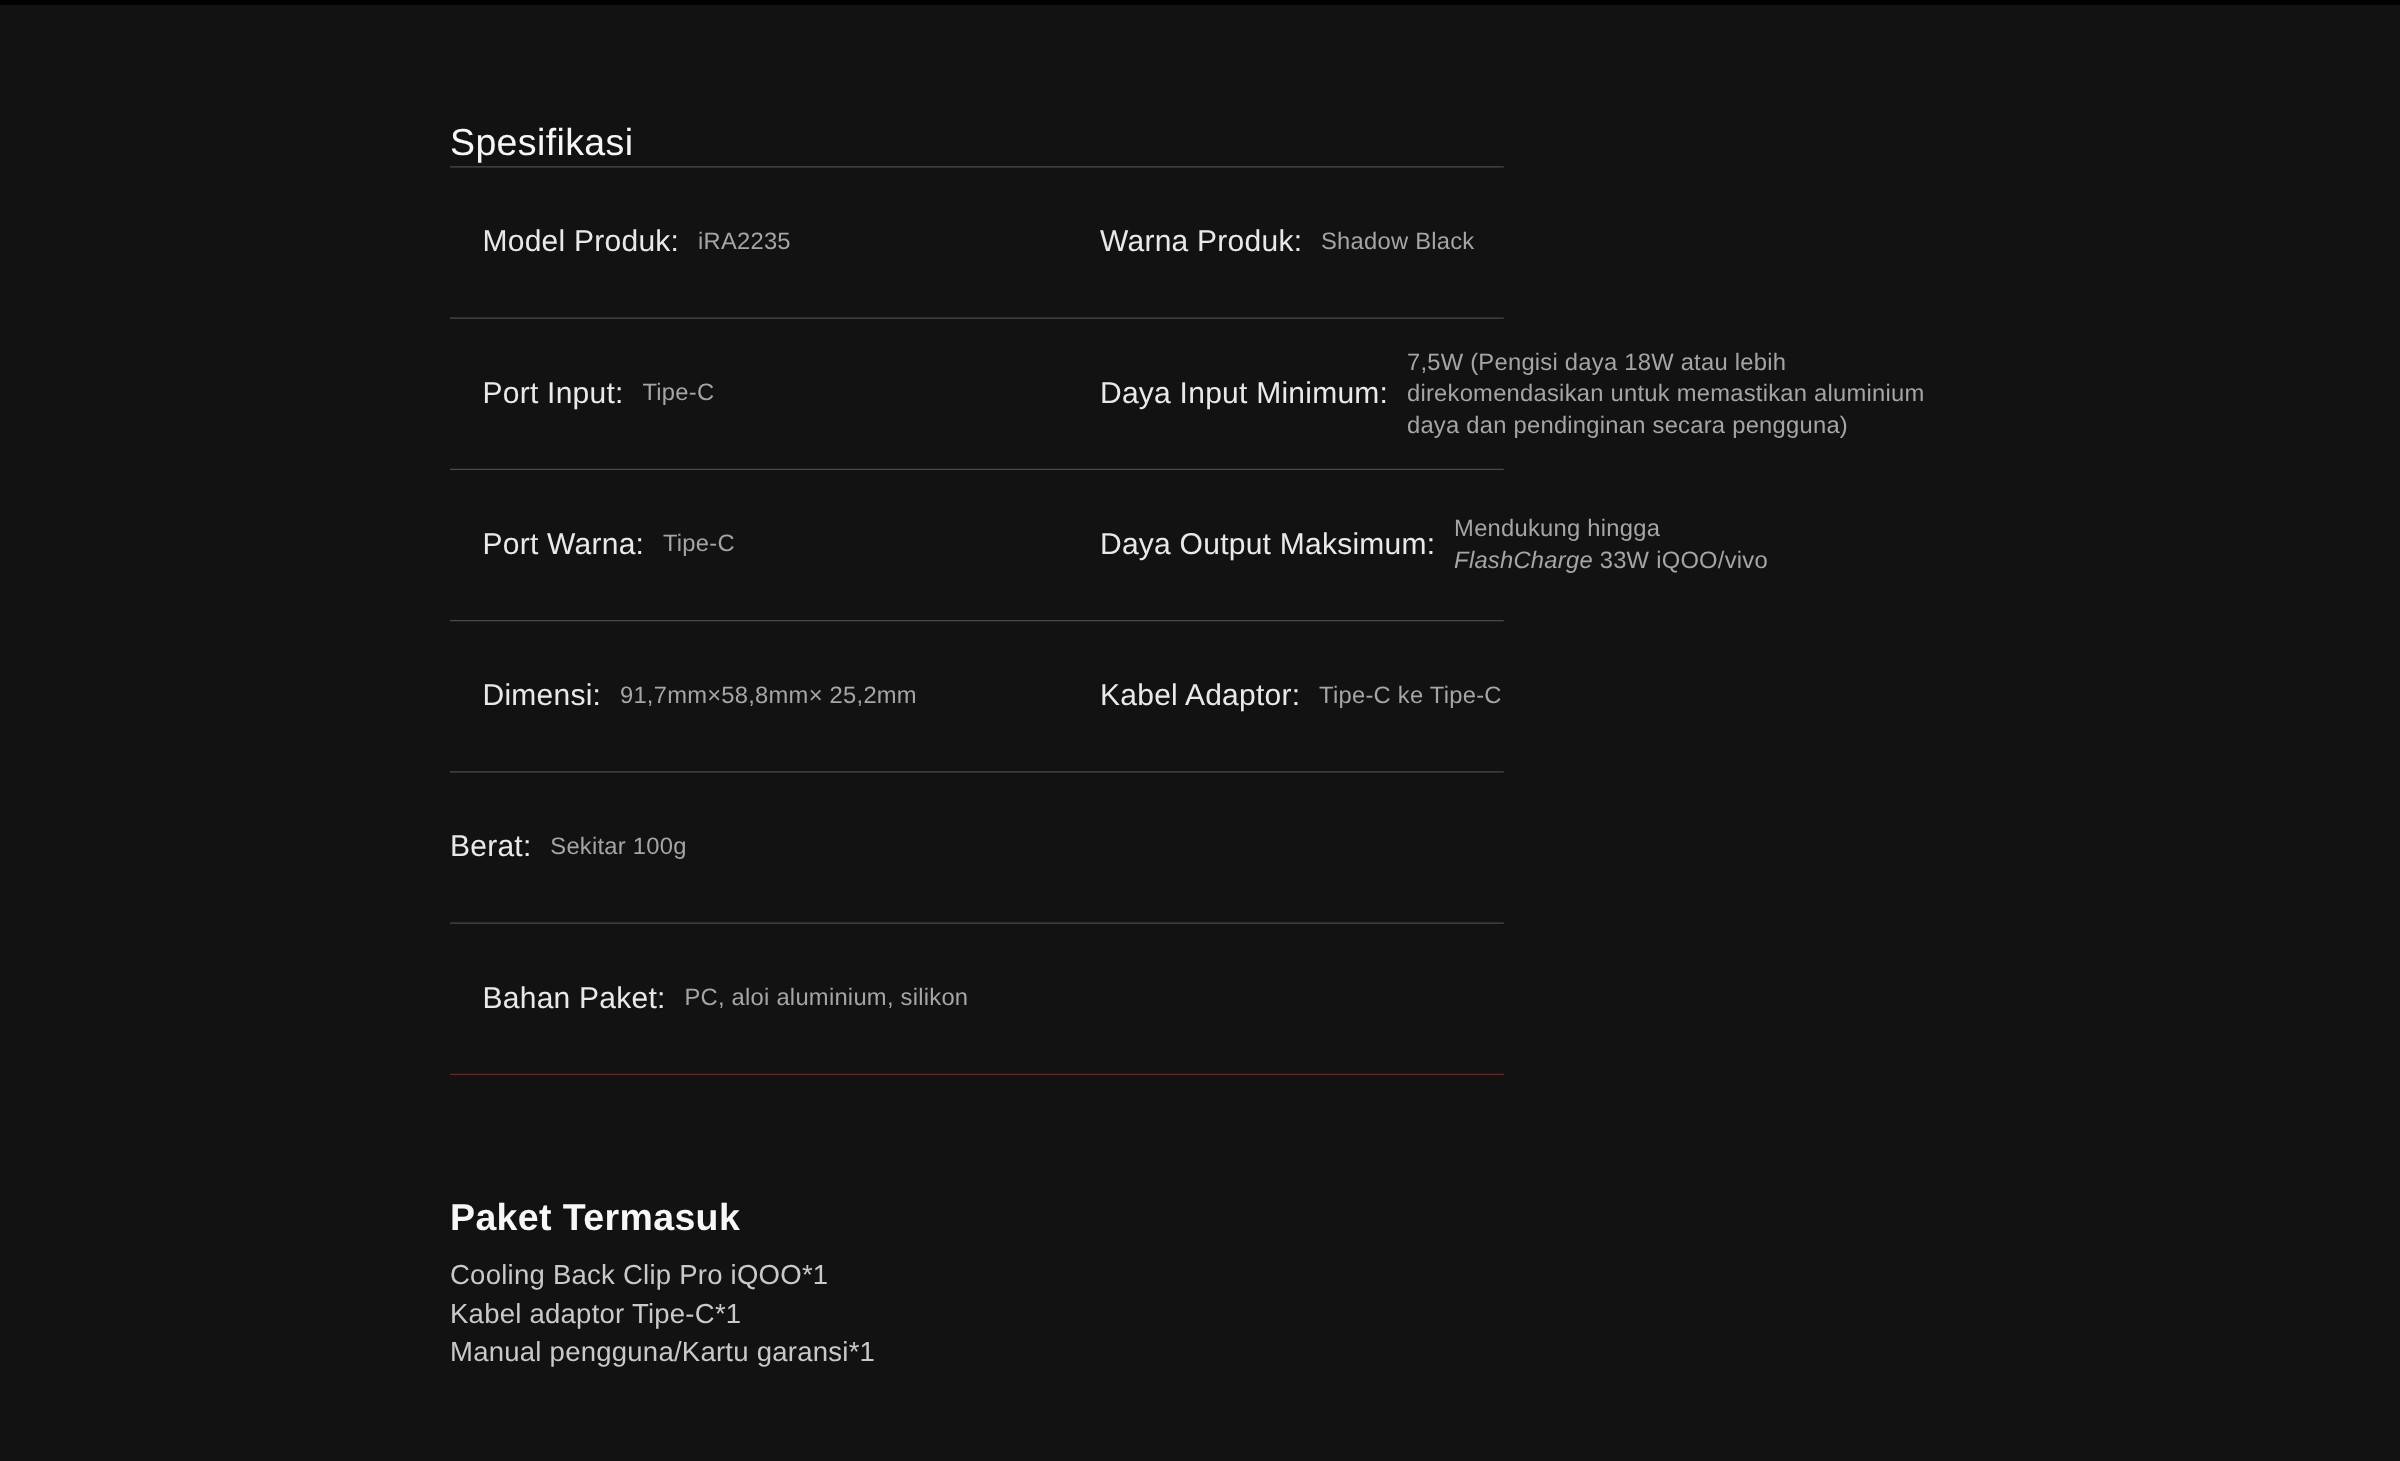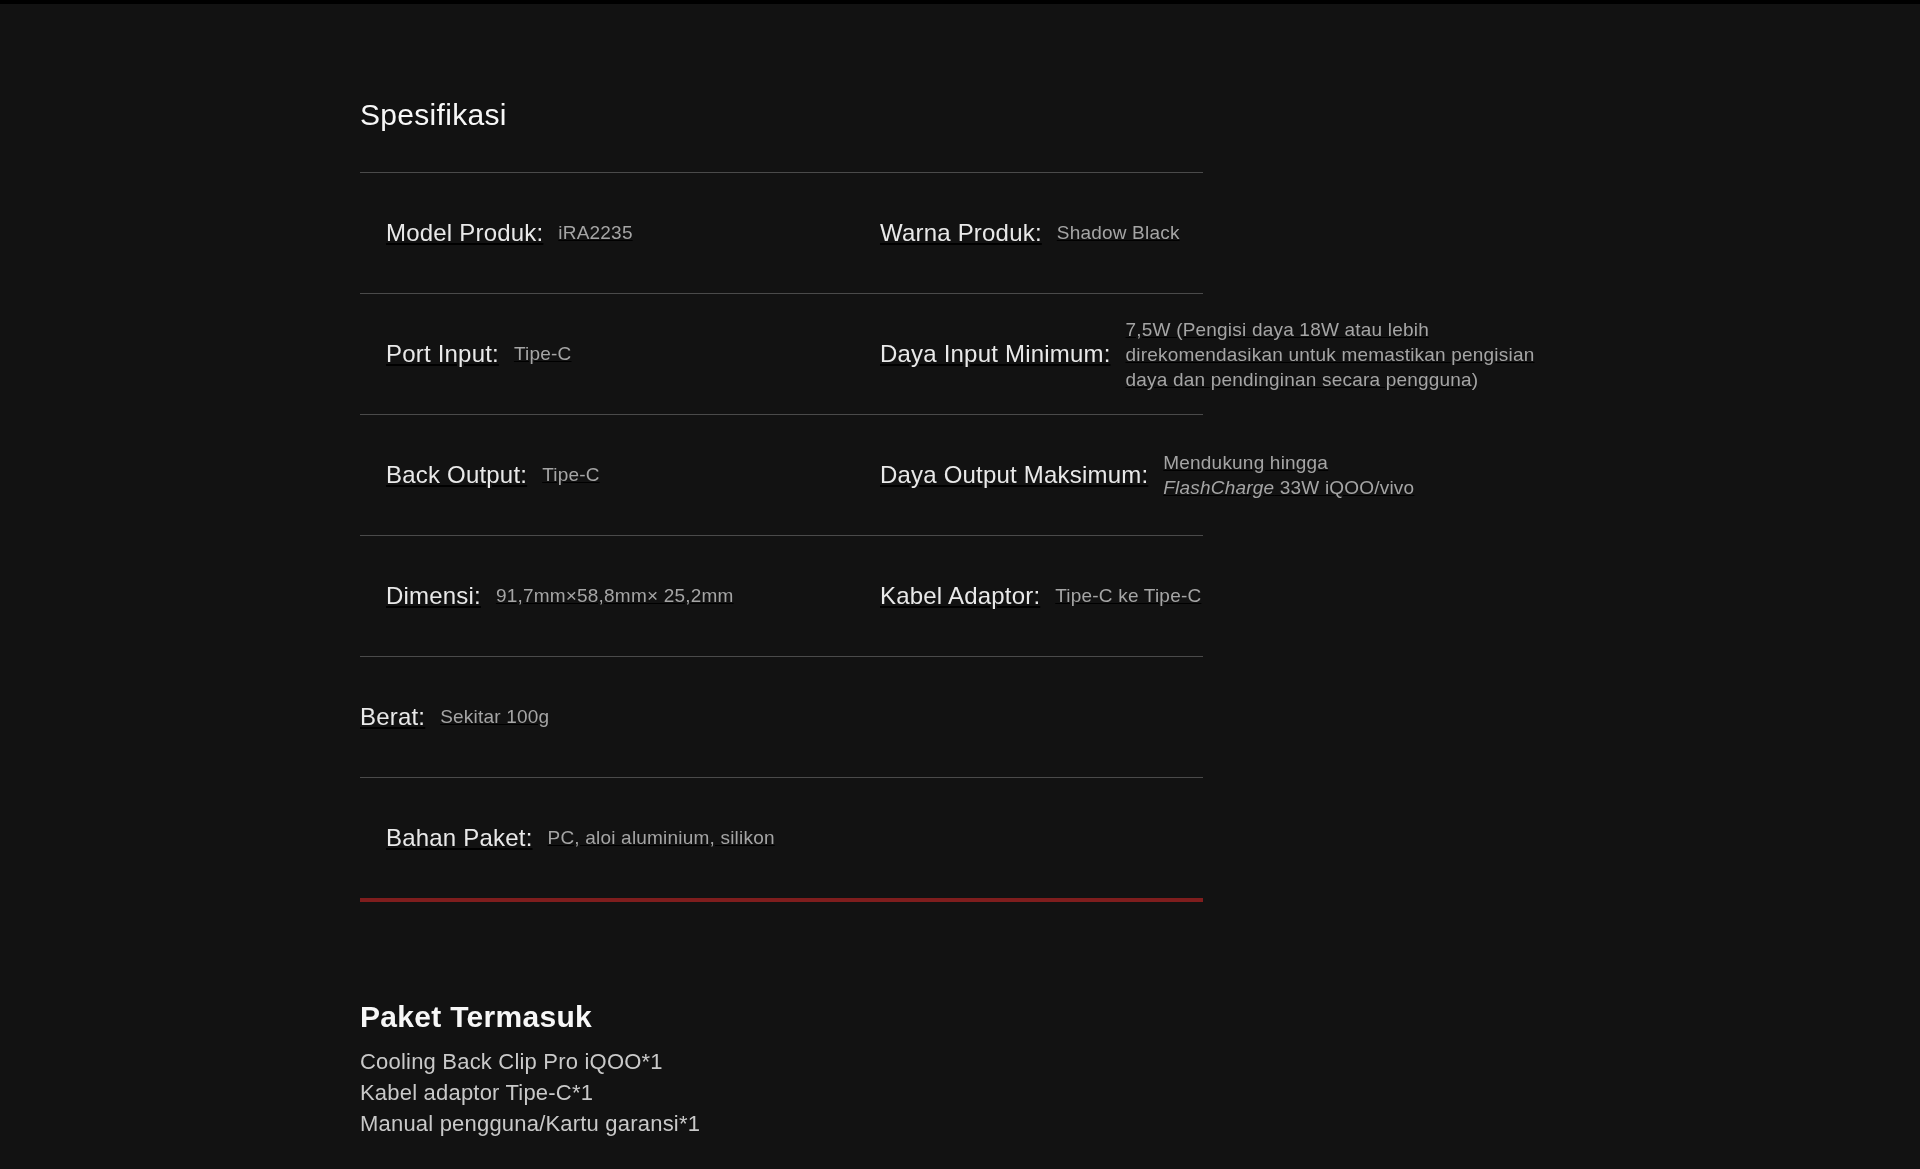--- a/index.html
+++ b/index.html
@@ -25,23 +25,21 @@
   .section-title {
     margin: 0;
     margin-top: 93px;
     font-size: 30px;
     line-height: 36px;
     font-weight: 500;
     letter-spacing: 0.3px;
     color: #f7f7f7;
   }
   .spec-table {
-    margin-top: 39px;
-    border-bottom: 4px solid #7f1d1d;
-    text-decoration: underline;
+    border-bottom: 1px solid #7f1d1d;
   }
   .spec-row {
     box-sizing: border-box;
     height: 121px;
     border-top: 1px solid #4a4a4a;
     display: grid;
     grid-template-columns: 520px 1fr;
   }
   .cell {
     display: flex;
@@ -113,29 +111,29 @@
 
     <div class="spec-row">
       <div class="cell left">
         <span class="spec-label"><span>Port Input:</span><em></em><span></span></span>
         <span class="spec-value">Tipe-C</span>
       </div>
       <div class="cell right">
         <span class="spec-label"><span>Daya Input Minimum:</span><em></em><span></span></span>
         <span class="spec-value multiline">
           <div class="vline">7,5W (Pengisi daya 18W atau lebih</div>
-          <div class="vline">direkomendasikan untuk memastikan pengisian</div>
+          <div class="vline">direkomendasikan untuk memastikan aluminium</div>
           <div class="vline">daya dan pendinginan secara pengguna)</div>
         </span>
       </div>
     </div>
 
     <div class="spec-row">
       <div class="cell left">
-        <span class="spec-label"><span>Back Output:</span><em></em><span></span></span>
+        <span class="spec-label"><span>Port Warna:</span><em></em><span></span></span>
         <span class="spec-value">Tipe-C</span>
       </div>
       <div class="cell right">
         <span class="spec-label"><span>Daya Output Maksimum:</span><em></em><span></span></span>
         <span class="spec-value multiline">
           <div class="vline">Mendukung hingga</div>
           <div class="vline"><em>FlashCharge</em><span> 33W iQOO/vivo</span></div>
         </span>
       </div>
     </div>

